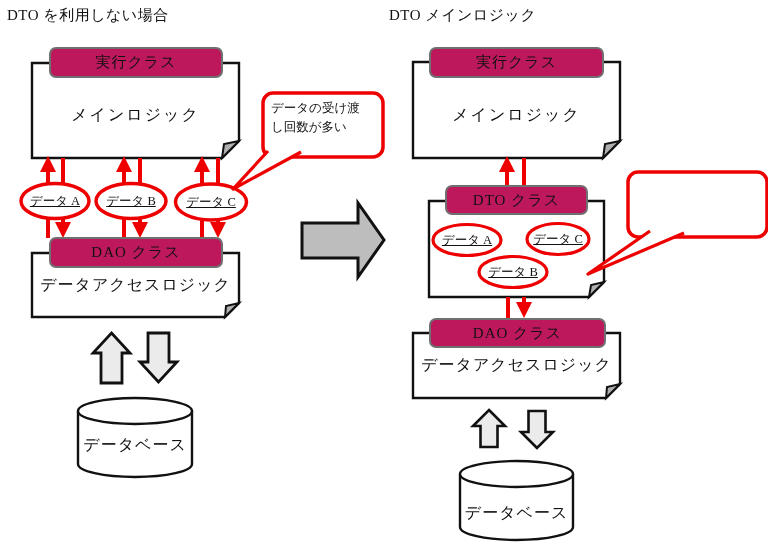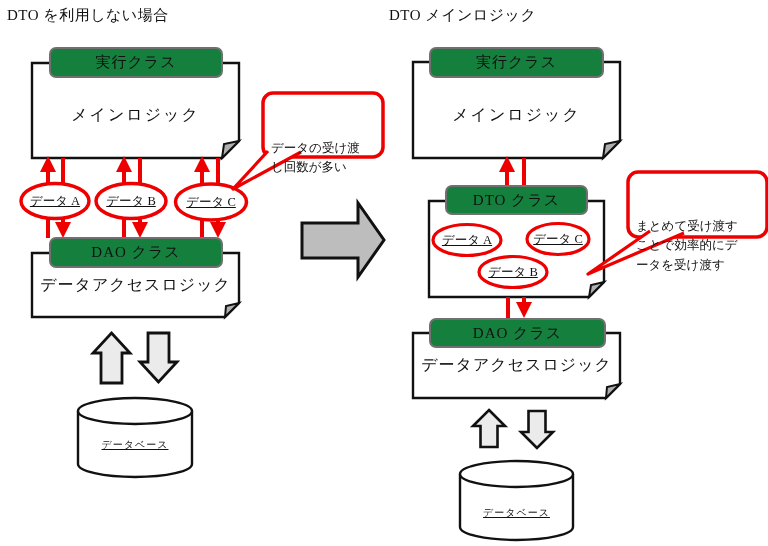--- a/index.html
+++ b/index.html
@@ -4,28 +4,28 @@
 <style>
   html,body{margin:0;padding:0;background:#fff;}
   .canvas{
     position:relative;width:768px;height:546px;background:#fff;overflow:hidden;
     font-family:"Liberation Serif","DejaVu Serif",serif;color:#111;
   }
   .canvas svg{position:absolute;left:0;top:0;}
   .lbl{position:absolute;display:flex;align-items:center;justify-content:center;
        text-align:right;white-space:nowrap;line-height:1.2;}
   .title{position:absolute;font-size:15px;letter-spacing:0.5px;}
-  .tab{position:absolute;background:#15803d;border:2px solid #707070;border-radius:7px;
+  .tab{position:absolute;background:#be185d;border:2px solid #707070;border-radius:7px;
        display:flex;align-items:center;justify-content:center;font-size:15px;
        letter-spacing:1px;box-sizing:border-box;}
   .ell-lbl{font-size:12.5px;text-decoration:underline;}
   .doc-lbl{font-size:16px;letter-spacing:2px;}
-  .db-lbl{font-size:10px;letter-spacing:1px;text-decoration:underline;}
+  .db-lbl{font-size:16px;letter-spacing:1px;}
   .callout-text{position:absolute;font-size:12.5px;line-height:1.55;text-align:left;
-       white-space:normal;word-break:break-all;display:block;margin-top:40px;}
+       white-space:normal;word-break:break-all;display:block;}
 </style>
 </head>
 <body>
 
 <div class="canvas">
 
   <svg width="768" height="546" viewBox="0 0 768 546">
 
     <path d="M32,63 L239,63 L239,141 L222,158 L32,158 Z" fill="#fff" stroke="#111" stroke-width="2.4"></path>
     <path d="M222,158 L239,141 L224,144 Z" fill="#b0b0b0" stroke="#111" stroke-width="2"></path>
@@ -124,15 +124,14 @@
   <div class="lbl ell-lbl" style="left:97px;top:191px;width:68px;height:20px;">データ B</div>
   <div class="lbl ell-lbl" style="left:177px;top:192px;width:68px;height:20px;">データ C</div>
   <div class="lbl ell-lbl" style="left:433px;top:230px;width:68px;height:20px;">データ A</div>
   <div class="lbl ell-lbl" style="left:524px;top:229px;width:68px;height:20px;">データ C</div>
   <div class="lbl ell-lbl" style="left:479px;top:262px;width:68px;height:20px;">データ B</div>
 
   <div class="lbl db-lbl" style="left:78px;top:434px;width:114px;height:22px;">データベース</div>
   <div class="lbl db-lbl" style="left:460px;top:502px;width:113px;height:22px;">データベース</div>
 
   <div class="callout-text" style="left:271px;top:99px;width:100px;">データの受け渡し回数が多い</div>
-  <div class="callout-text" style="left:636px;top:177px;width:108px;">まとめて受け渡すことで効率的にデータを受け渡す</div>
 
 </div>
 
 </body></html>

